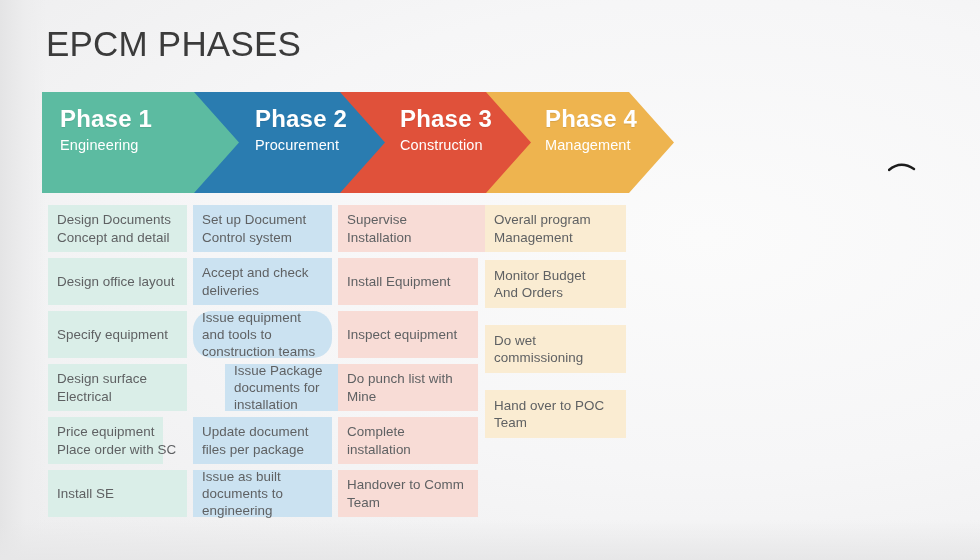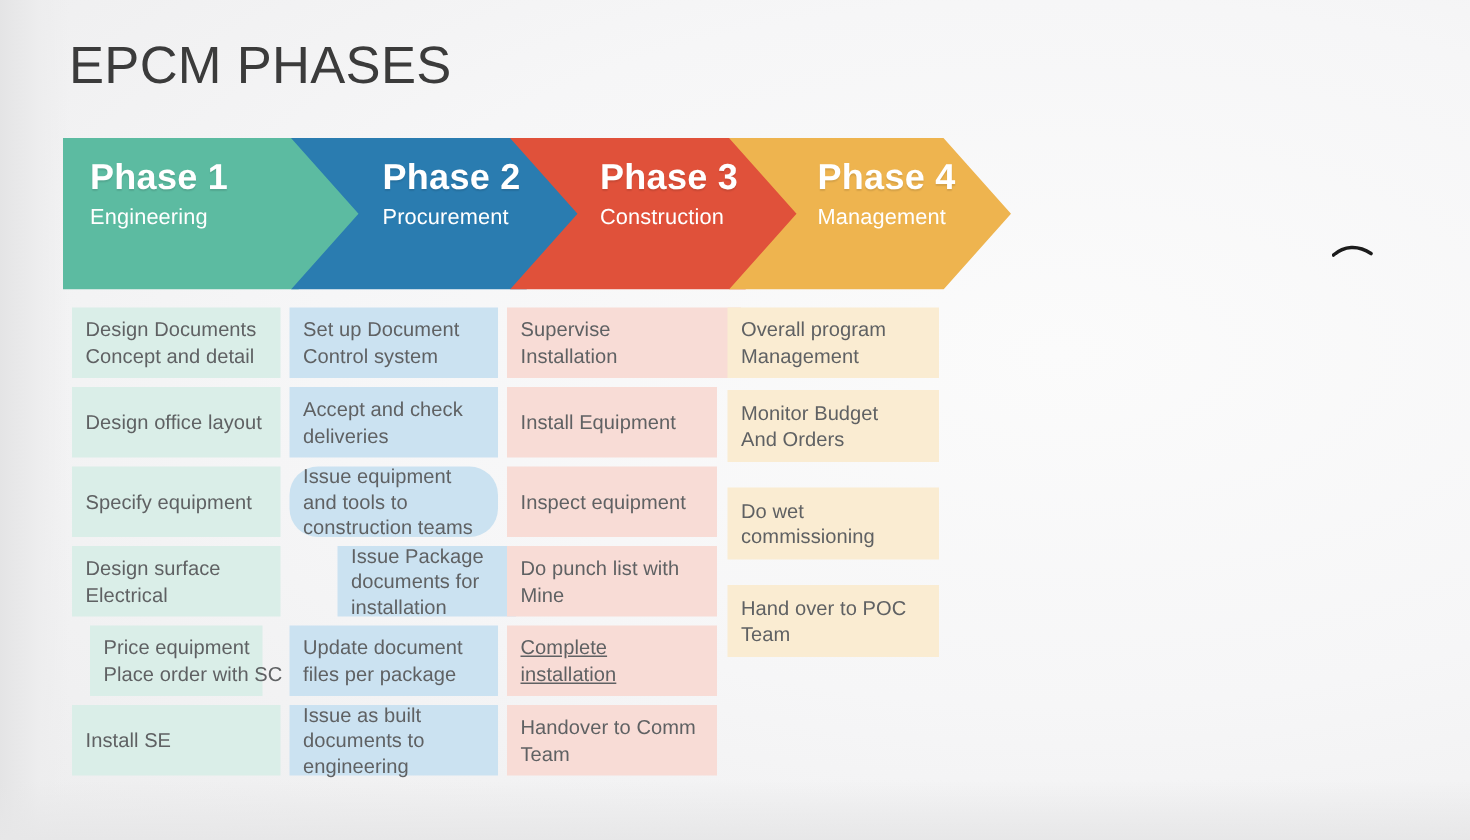--- a/index.html
+++ b/index.html
@@ -188,21 +188,21 @@
       <div class="task-box" style="top:258px; left:0; width:139px; height:47px; background:#daeee8;">
         <div class="task-line">Design office layout</div>
       </div>
       <div class="task-box" style="top:311px; left:0; width:139px; height:47px; background:#daeee8;">
         <div class="task-line">Specify equipment</div>
       </div>
       <div class="task-box" style="top:364px; left:0; width:139px; height:47px; background:#daeee8;">
         <div class="task-line">Design surface</div>
         <div class="task-line">Electrical</div>
       </div>
-      <div class="task-box" style="top:417px; left:12px; width:115px; height:47px; background:#daeee8;">
+      <div class="task-box" style="top:417px; left:0; width:115px; height:47px; background:#daeee8;">
         <div class="task-line">Price equipment</div>
         <div class="task-line">Place order with SC</div>
       </div>
       <div class="task-box" style="top:470px; left:0; width:139px; height:47px; background:#daeee8;">
         <div class="task-line">Install SE</div>
       </div>
     </div>
 
     <div class="task-col" style="left:193px; width:139px;">
       <div class="task-box" style="top:205px; left:0; width:139px; height:47px; background:#cbe2f1;">
@@ -242,21 +242,21 @@
       <div class="task-box" style="top:258px; left:0; width:140px; height:47px; background:#f8dcd6;">
         <div class="task-line">Install Equipment</div>
       </div>
       <div class="task-box" style="top:311px; left:0; width:140px; height:47px; background:#f8dcd6;">
         <div class="task-line">Inspect equipment</div>
       </div>
       <div class="task-box" style="top:364px; left:0; width:140px; height:47px; background:#f8dcd6;">
         <div class="task-line">Do punch list with</div>
         <div class="task-line">Mine</div>
       </div>
-      <div class="task-box" style="top:417px; left:0; width:140px; height:47px; background:#f8dcd6;text-decoration:underline;">
+      <div class="task-box" style="top:417px; left:0; width:140px; height:47px; background:#f8dcd6;">
         <div class="task-line">Complete</div>
         <div class="task-line">installation</div>
       </div>
       <div class="task-box" style="top:470px; left:0; width:140px; height:47px; background:#f8dcd6;">
         <div class="task-line">Handover to Comm</div>
         <div class="task-line">Team</div>
       </div>
     </div>
 
     <div class="task-col" style="left:485px; width:141px;">

